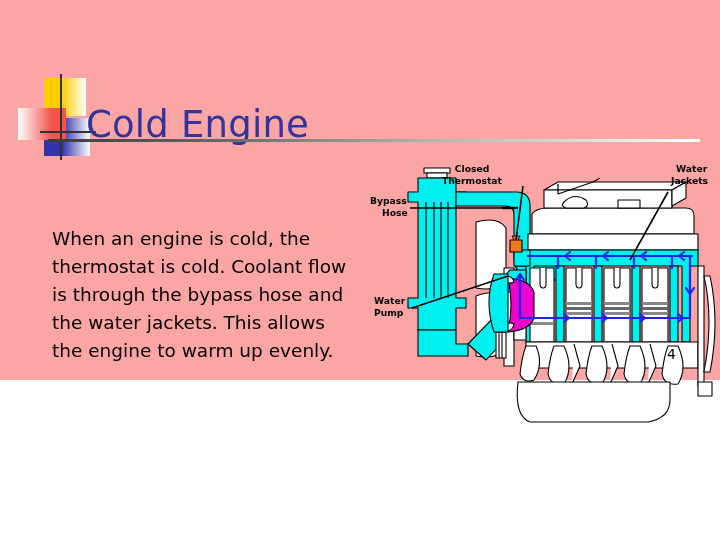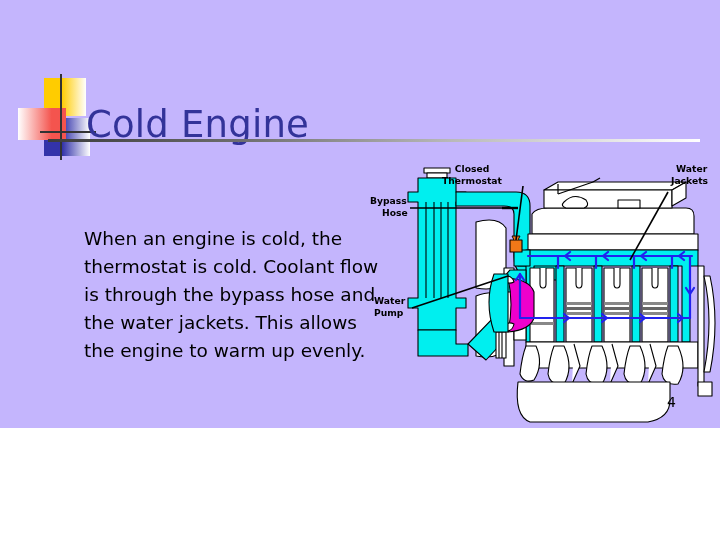--- a/index.html
+++ b/index.html
@@ -12,22 +12,22 @@
     width: 720px;
     height: 540px;
     overflow: hidden;
     font-family: "Liberation Sans", sans-serif;
     position: relative;
   }
   .slide {
     position: absolute;
     inset: 0;
     width: 720px;
-    height: 428px;
-    background: #c4b5fd;
+    height: 380px;
+    background: #fca5a5;
   }
 
   
   .title-deco {
     position: absolute;
     left: 18px;
     top: 74px;
     width: 92px;
     height: 86px;
   }
@@ -96,21 +96,20 @@
   
   .body-text {
     position: absolute;
     left: 52px;
     top: 206px;
     width: 300px;
     font-size: 18.5px;
     line-height: 28px;
     color: #000000;
     font-family: "DejaVu Sans", sans-serif;
-    margin-left: 32px;
   }
 
   
   .diagram {
     position: absolute;
     left: 368px;
     top: 156px;
     width: 348px;
     height: 322px;
   }

